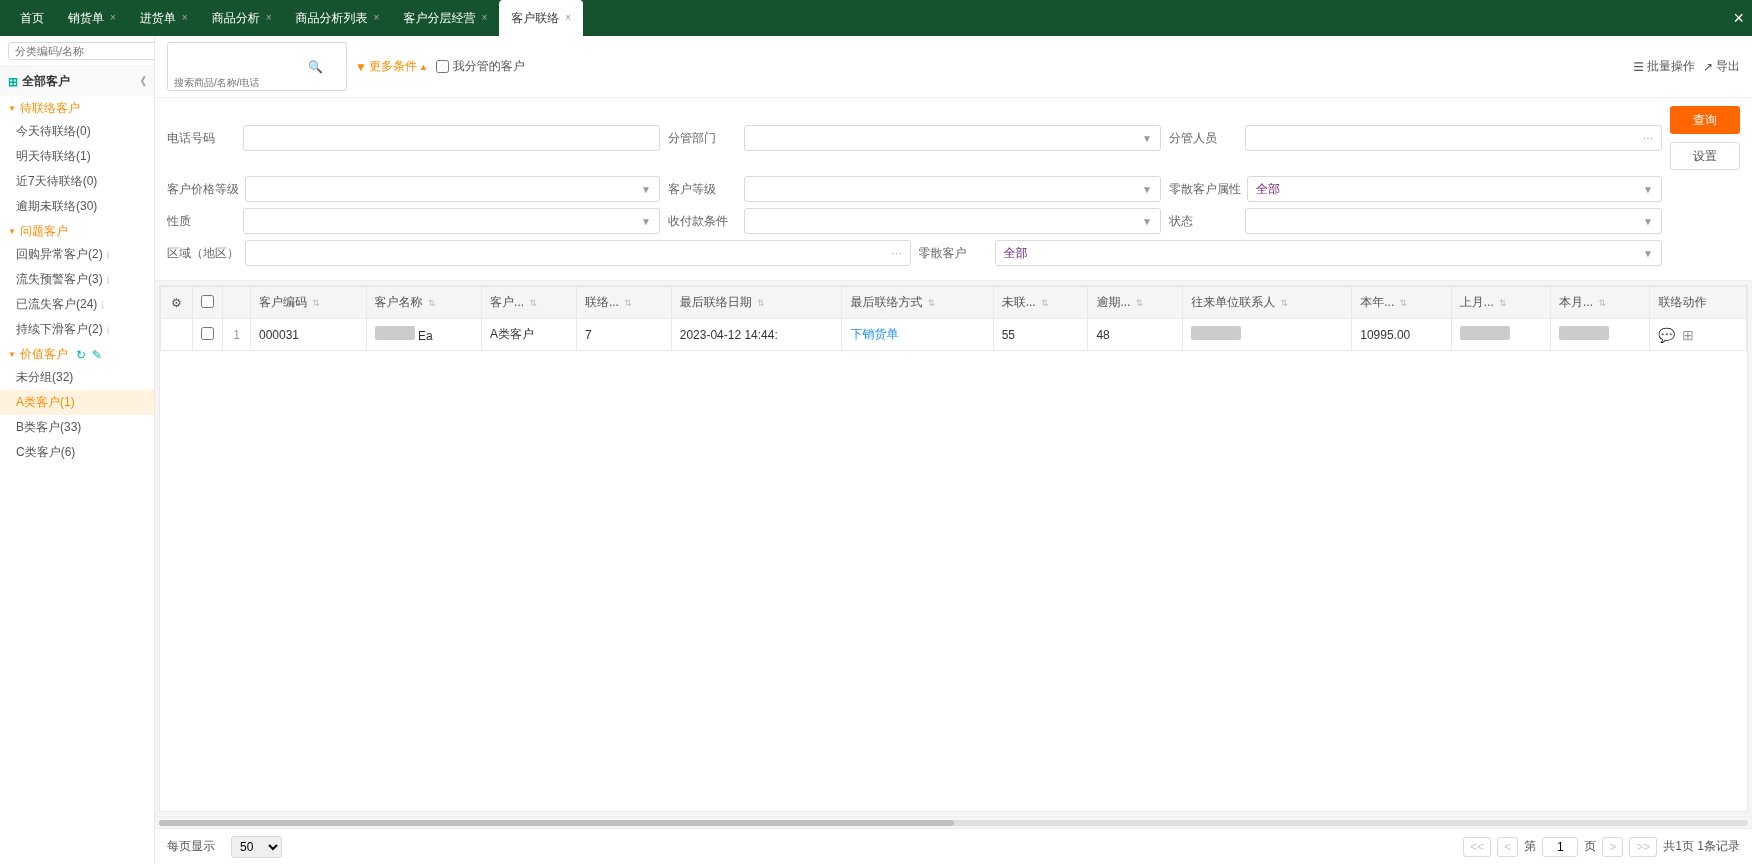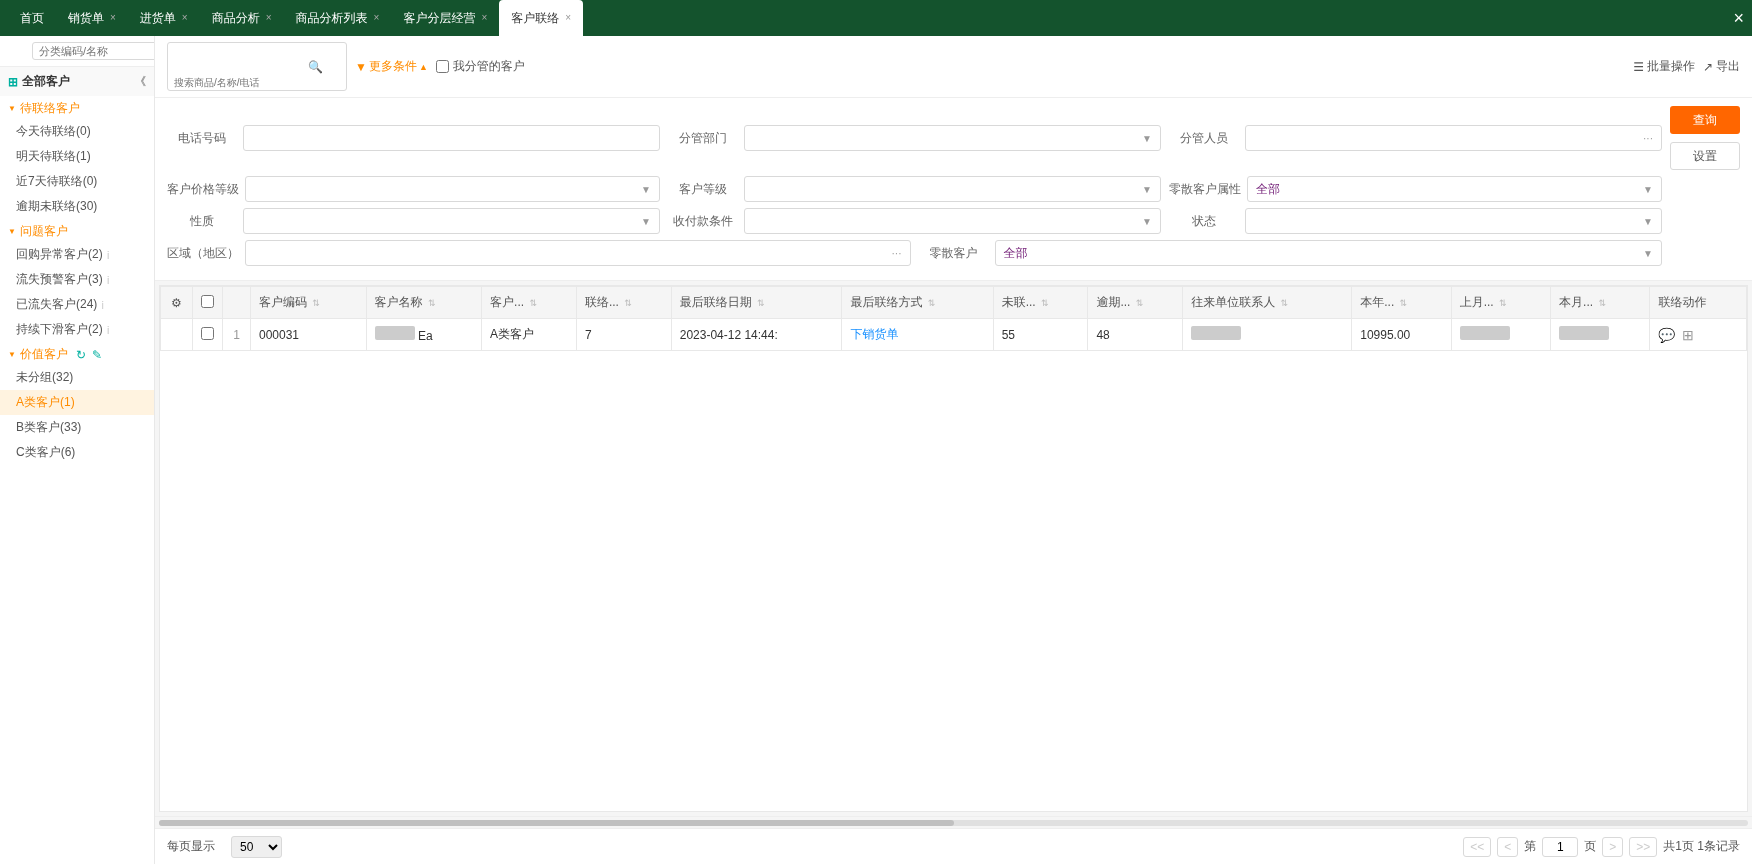--- a/index.html
+++ b/index.html
@@ -29,21 +29,21 @@
     
     .sidebar {
       width: 155px; background: #fff; border-right: 1px solid #e8e8e8;
       display: flex; flex-direction: column; overflow-y: auto;
     }
     .sidebar-search {
       padding: 6px 8px; border-bottom: 1px solid #eee;
       display: flex; align-items: center; gap: 4px;
     }
     .sidebar-search input {
-      flex: 1; border: 1px solid #d9d9d9; border-radius: 3px; padding: 2px 6px; font-size: 11px; outline: none; margin-left: 24px;
+      flex: 1; border: 1px solid #d9d9d9; border-radius: 3px; padding: 2px 6px; font-size: 11px; outline: none;
     }
 
     .sidebar-section-header {
       display: flex; align-items: center; padding: 6px 8px; cursor: pointer;
       font-weight: bold; color: #333; background: #f9f9f9;
     }
     .sidebar-section-header .grid-icon { margin-right: 4px; color: #00b0a0; }
     .sidebar-section-header .collapse-btn { margin-left: auto; font-size: 11px; color: #999; }
 
     .sidebar-group-label {
@@ -76,21 +76,21 @@
     .toolbar-right .batch-btn, .toolbar-right .export-btn {
       display: flex; align-items: center; gap: 3px; color: #555; cursor: pointer; font-size: 12px;
     }
 
     
     .filter-area {
       background: #fff; padding: 8px 12px; border-bottom: 1px solid #eee;
     }
     .filter-row { display: flex; align-items: center; margin-bottom: 6px; gap: 8px; flex-wrap: wrap; }
     .filter-item { display: flex; align-items: center; gap: 6px; min-width: 300px; flex: 1; }
-    .filter-label { color: #666; white-space: nowrap; min-width: 70px; text-align: center; }
+    .filter-label { color: #666; white-space: nowrap; min-width: 70px; text-align: left; }
     .filter-select {
       flex: 1; border: 1px solid #d9d9d9; border-radius: 3px; padding: 3px 8px;
       display: flex; align-items: center; justify-content: space-between; cursor: pointer;
       background: #fff; height: 26px;
     }
     .filter-select .select-value { color: #701a75; font-size: 12px; }
     .filter-select .chevron { color: #999; font-size: 10px; }
     .filter-input {
       flex: 1; border: 1px solid #d9d9d9; border-radius: 3px; padding: 3px 8px;
       font-size: 12px; outline: none; height: 26px;

